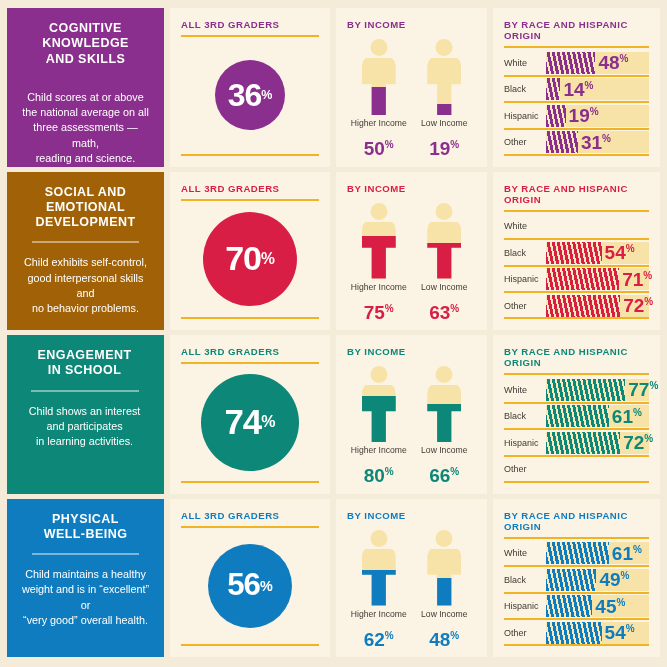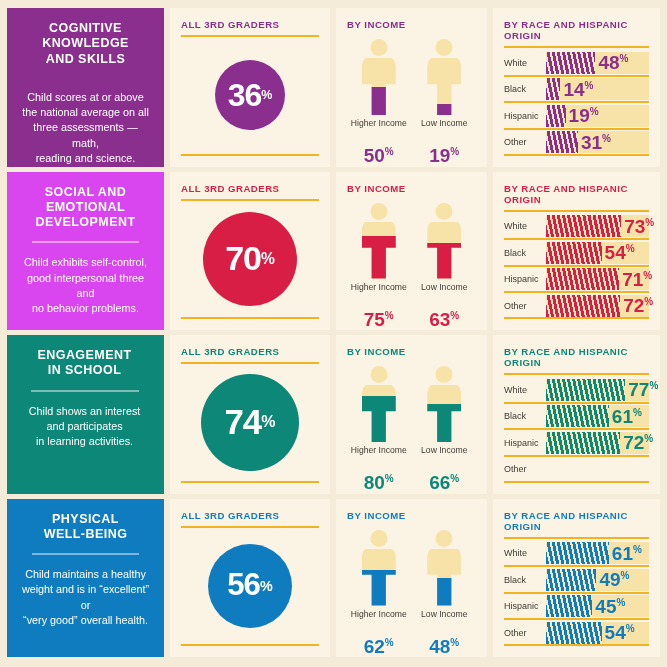--- a/index.html
+++ b/index.html
@@ -142,21 +142,21 @@
   }
   .fig-labels{
     display:flex; justify-content:space-around;
     padding:4px 10px 0 10px;
   }
   .fl-col{ text-align:center; width:60px; }
   .fl-name{
     font-size:8.6px; color:#3f3a33; line-height:1.1;
   }
   .fl-val{
-    font-weight:bold; font-size:19px; line-height:1.1; margin-top:18px;
+    font-weight:bold; font-size:19px; line-height:1.1; margin-top:11px;
   }
   .fl-val sup{ font-size:10px; font-weight:bold; }
 
   
   .panel-bars{ flex:1 1 auto; }
   .bars-area{
     flex:1 1 auto;
     padding:3px 11px 0 11px;
     display:flex; flex-direction:column; justify-content:space-between;
   }
@@ -287,26 +287,26 @@
             <div class="bar-track">
               <div class="bar-fill" style="width:31%;background:repeating-linear-gradient(78deg, #8a2f8e 0px, #8a2f8e 3px, rgba(255,255,255,.22) 3px, rgba(255,255,255,.22) 5px)"></div>
               <div class="bar-val" style="color:#8a2f8e;left:calc(31% + 3px)"><span>31</span><sup>%</sup></div>
             </div>
           </div>
         </div>
         <div class="rule-gold bottom"></div>
       </div>
     </div>
     <div class="row">
-      <div class="panel-desc" style="background: #d946ef;">
+      <div class="panel-desc" style="background: #a16207;">
         <div class="desc-title">SOCIAL AND EMOTIONAL
 DEVELOPMENT</div>
         <div class="desc-rule"></div>
         <div class="desc-body">Child exhibits self-control,
-good interpersonal three and
+good interpersonal skills and
 no behavior problems.</div>
       </div>
       <div class="panel panel-circle">
         <div class="panel-head" style="color:#d81e45">ALL 3RD GRADERS</div>
         <div class="rule-gold"></div>
         <div class="circle-wrap">
           <div class="big-circle" style="background:#d81e45;width:94.4px;height:94.4px;">
             <span class="bc-num" style="font-size:34px">70</span>
             <span class="bc-pct" style="font-size:15.64px">%</span>
           </div>
@@ -352,24 +352,20 @@
           </div>
         </div>
         <div class="rule-gold bottom"></div>
       </div>
       <div class="panel panel-bars">
         <div class="panel-head" style="color:#d81e45">BY RACE AND HISPANIC ORIGIN</div>
         <div class="rule-gold"></div>
         <div class="bars-area">
           <div class="bar-row">
             <div class="bar-label">White</div>
-            <div class="bar-track">
-              <div class="bar-fill" style="width:73%;background:repeating-linear-gradient(78deg, #d81e45 0px, #d81e45 3px, rgba(255,255,255,.22) 3px, rgba(255,255,255,.22) 5px)"></div>
-              <div class="bar-val" style="color:#d81e45;left:calc(73% + 3px)"><span>73</span><sup>%</sup></div>
-            </div>
           </div>
           <div class="bar-sep"></div>
           <div class="bar-row">
             <div class="bar-label">Black</div>
             <div class="bar-track">
               <div class="bar-fill" style="width:54%;background:repeating-linear-gradient(78deg, #d81e45 0px, #d81e45 3px, rgba(255,255,255,.22) 3px, rgba(255,255,255,.22) 5px)"></div>
               <div class="bar-val" style="color:#d81e45;left:calc(54% + 3px)"><span>54</span><sup>%</sup></div>
             </div>
           </div>
           <div class="bar-sep"></div>

